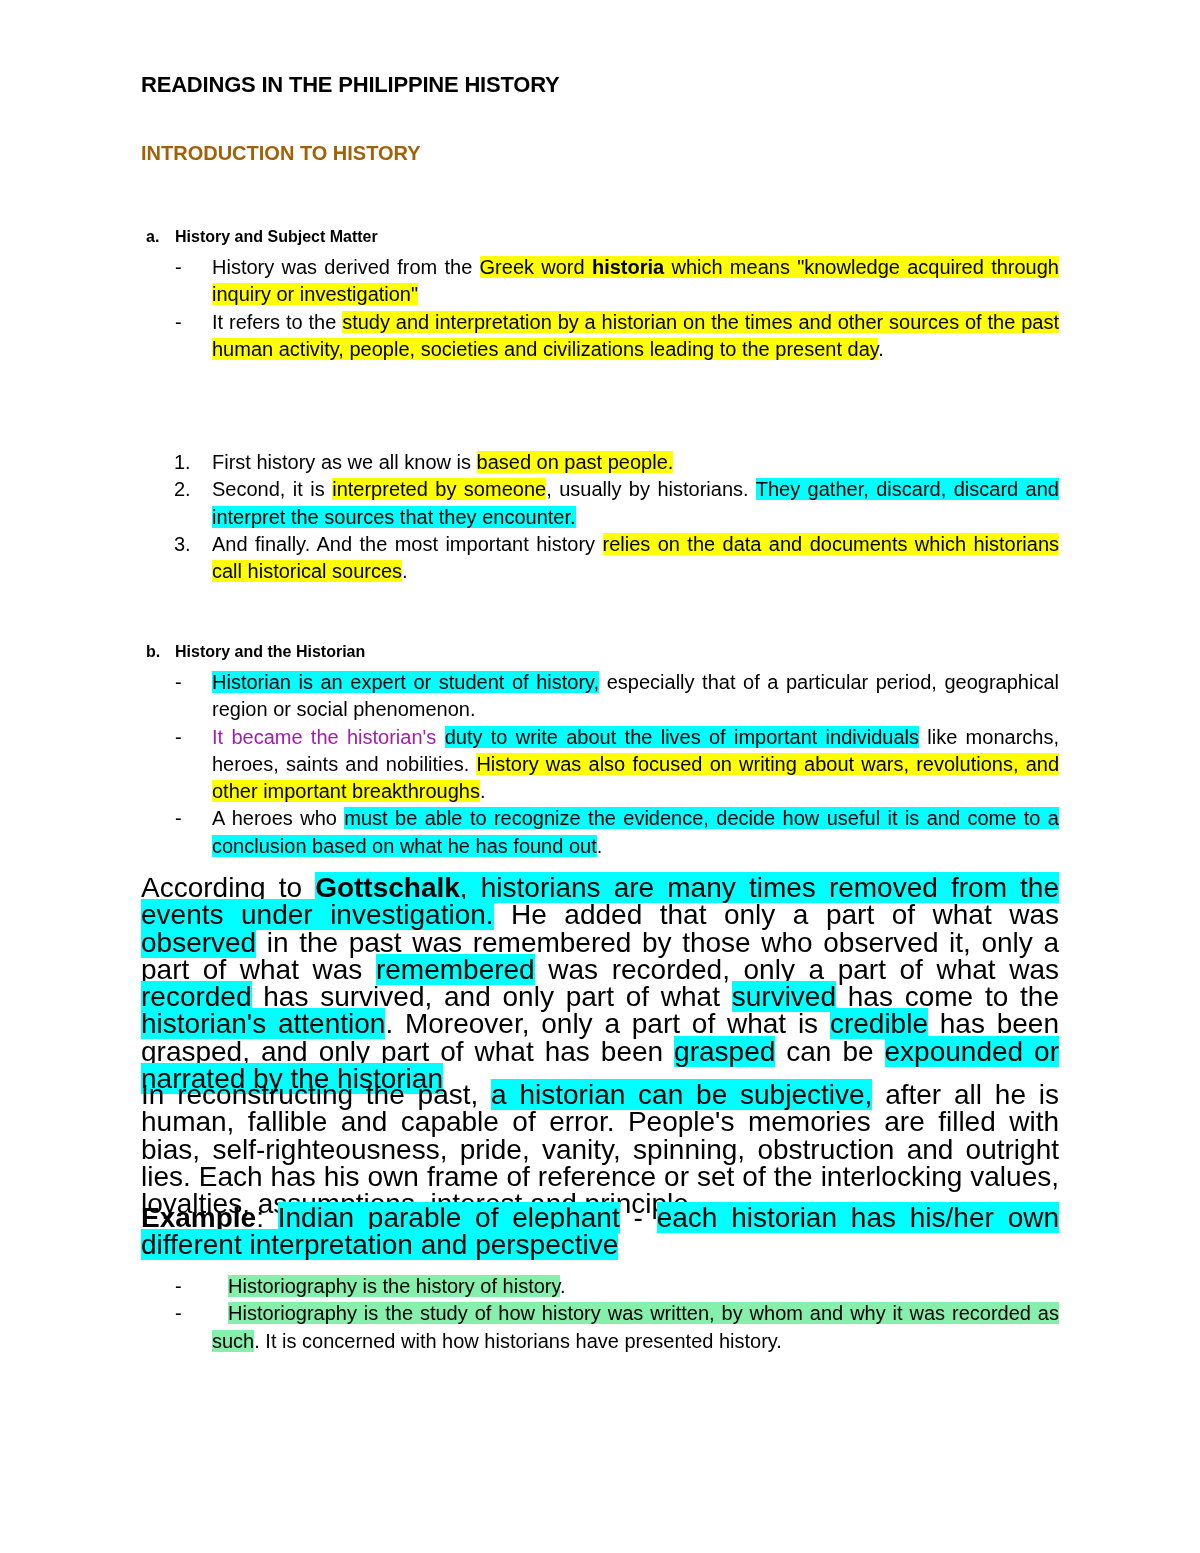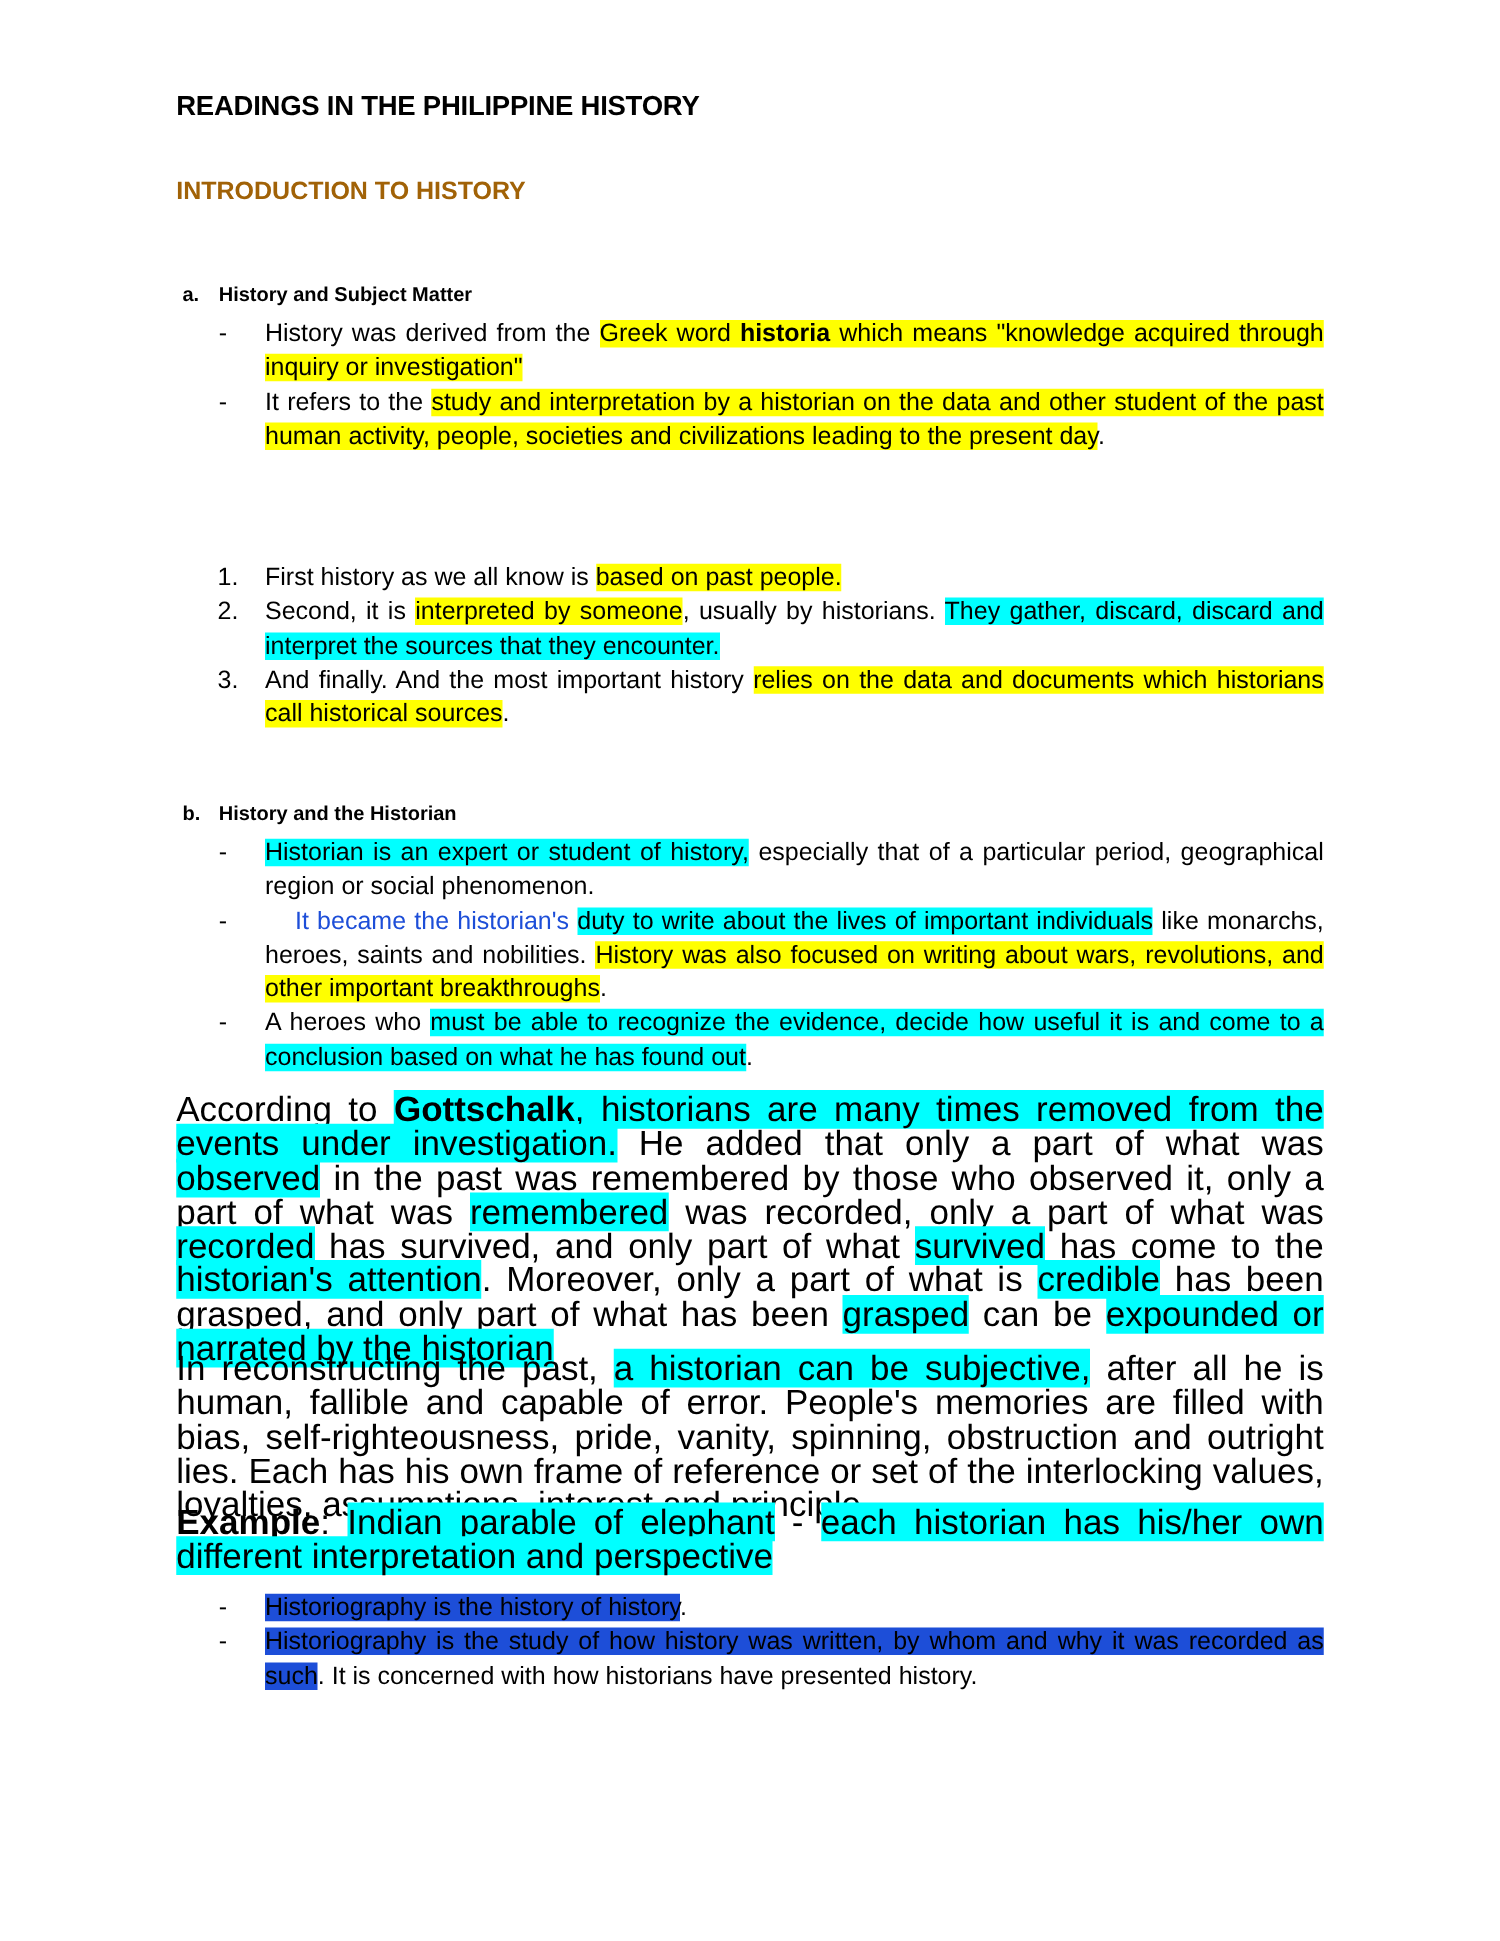--- a/index.html
+++ b/index.html
@@ -11,23 +11,23 @@
   .intro { position: absolute; left: 0; top: 142px; font-size: 20px; font-weight: bold; color: #a16207; }
   .sec-head { position: absolute; left: 5px; font-size: 16px; font-weight: bold; }
   .sec-head .lbl { display: inline-block; width: 29px; }
   .list { position: absolute; left: 0; width: 918px; }
   .item { position: relative; padding-left: 71px; font-size: 20px; line-height: 27.3px; text-align: justify; }
   .item .mk { position: absolute; left: 34px; top: 0; }
   .item .nmk { position: absolute; left: 33px; top: 0; }
   .para { position: absolute; left: 0; width: 918px; font-size: 28px; line-height: 27.3px; text-align: justify; }
   .y { background: #ffff00; }
   .c { background: #00ffff; }
-  .g { background: #1d4ed8; }
+  .g { background: #86efac; margin-left: 16px; }
   b { font-weight: bold; }
-  .gray { color: #1d4ed8; margin-left: 24px; }
+  .gray { color: #a21caf; }
 </style>
 </head>
 <body>
 
 <div class="page">
 
   <div class="title">READINGS IN THE PHILIPPINE HISTORY</div>
 
   <div class="intro">INTRODUCTION TO HISTORY</div>
 
@@ -35,21 +35,21 @@
     <span class="lbl">a.</span><span>History and Subject Matter</span>
   </div>
 
   <div class="list" style="top:254px;">
     <div class="item">
       <span class="mk">-</span>
       <span>History was derived from the </span><span class="y"><span>Greek word </span><b>historia</b><span> which means "knowledge acquired through inquiry or investigation"</span></span>
     </div>
     <div class="item">
       <span class="mk">-</span>
-      <span>It refers to the </span><span class="y">study and interpretation by a historian on the data and other student of the past human activity, people, societies and civilizations leading to the present day</span><span>.</span>
+      <span>It refers to the </span><span class="y">study and interpretation by a historian on the times and other sources of the past human activity, people, societies and civilizations leading to the present day</span><span>.</span>
     </div>
   </div>
 
   <div class="list" style="top:449px;">
     <div class="item">
       <span class="nmk">1.</span>
       <span>First history as we all know is </span><span class="y">based on past people.</span>
     </div>
     <div class="item">
       <span class="nmk">2.</span>

